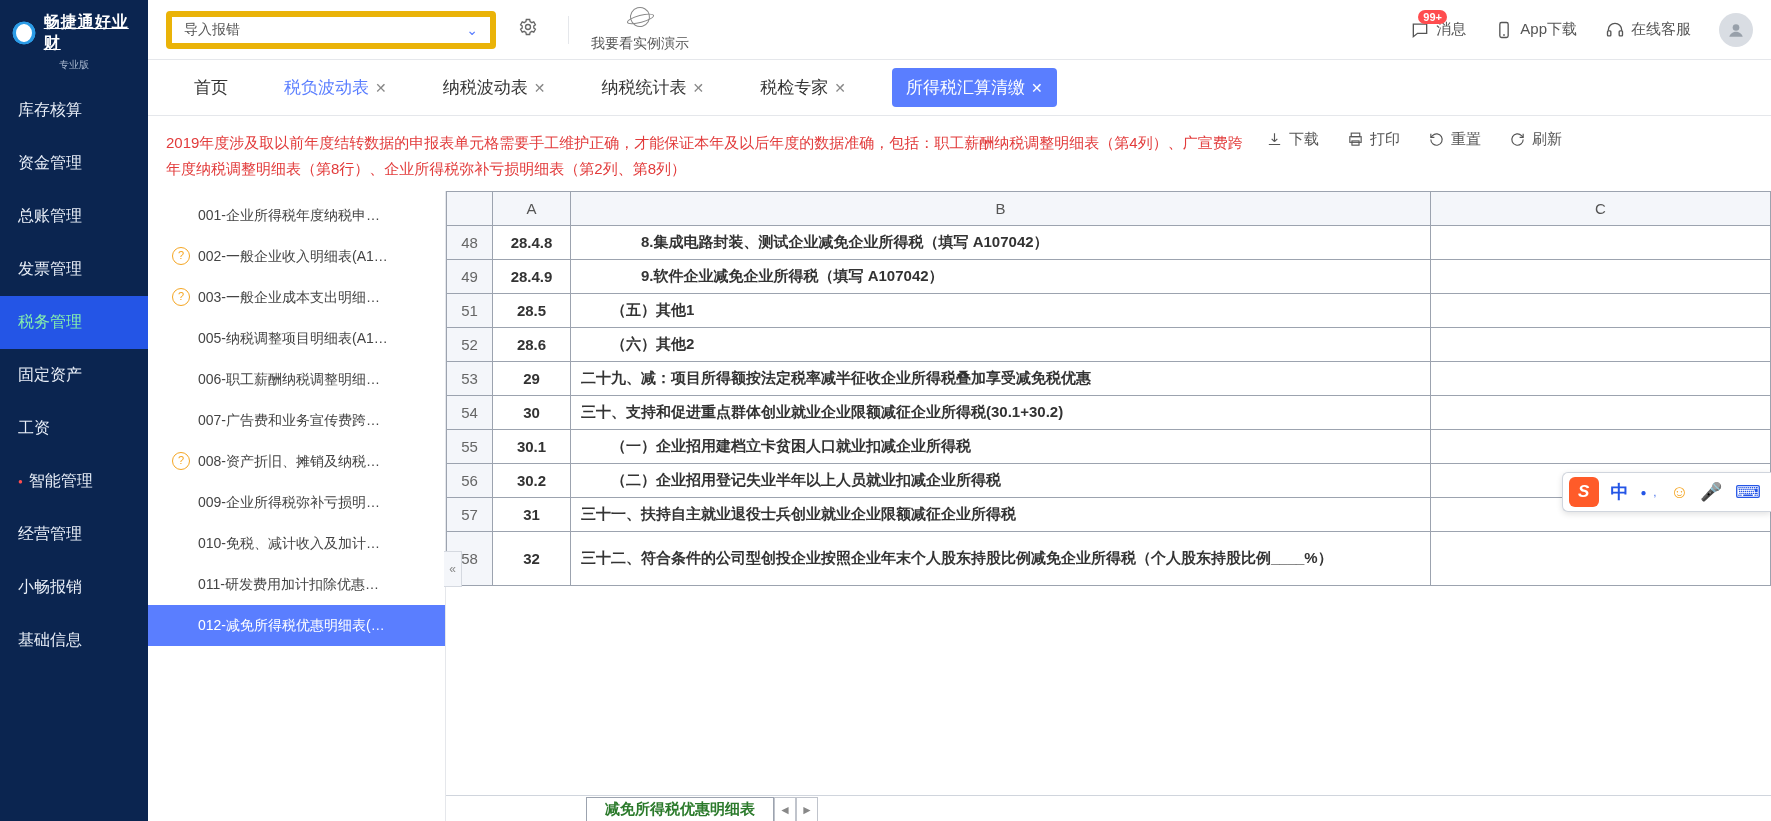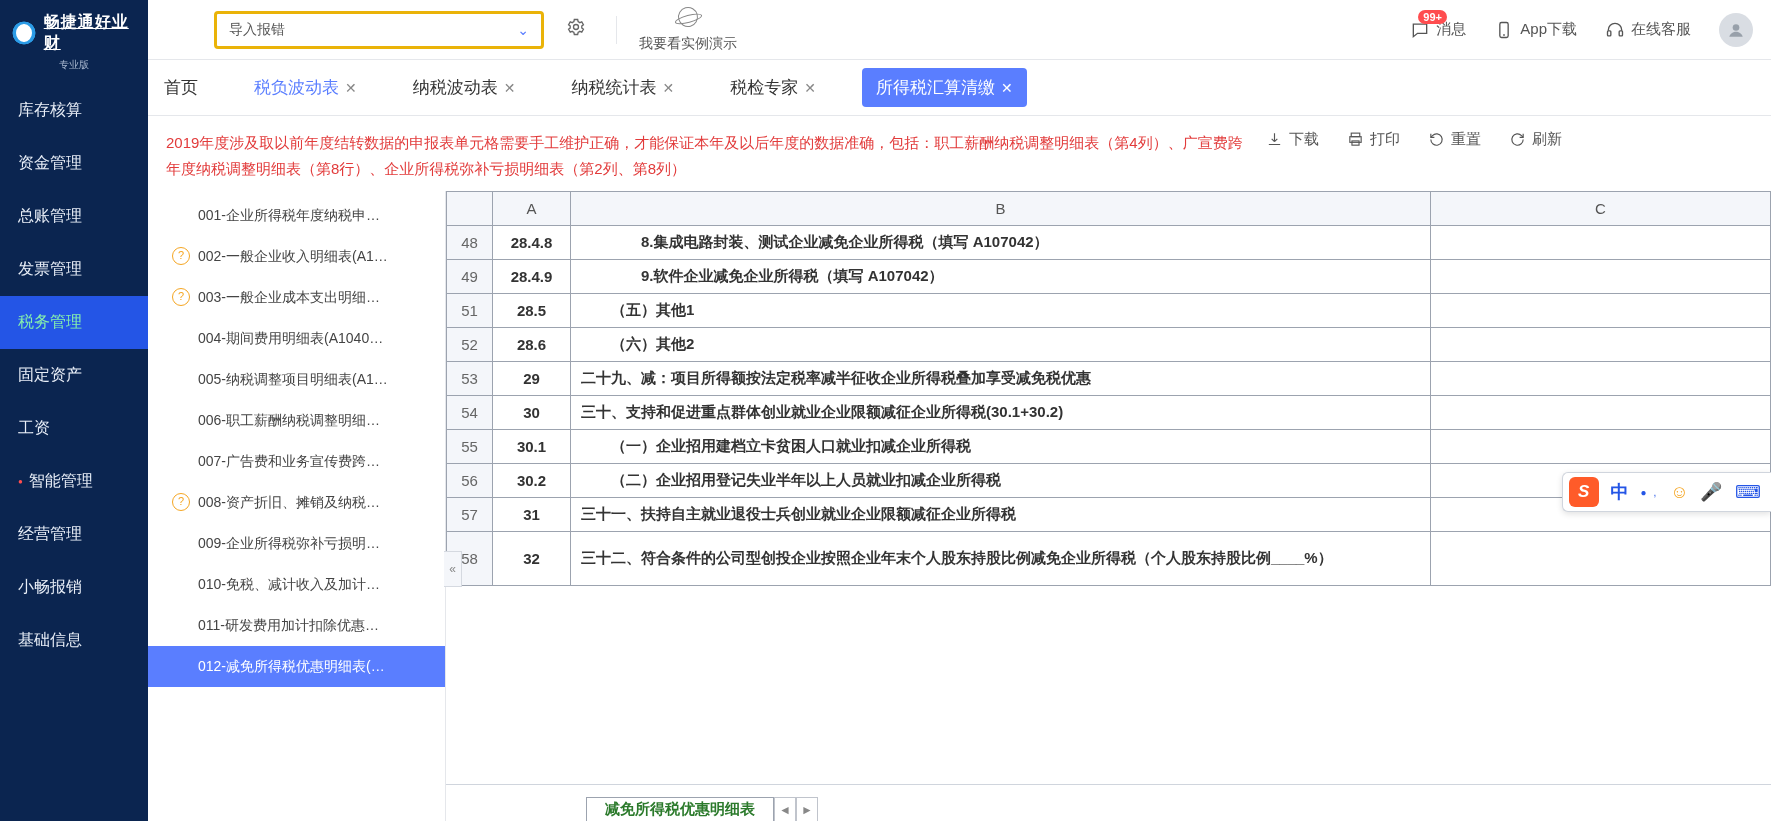--- a/index.html
+++ b/index.html
@@ -16,34 +16,34 @@
 .nav { flex: 1; }
 .nav-item { padding: 16px 18px; font-size: 16px; cursor: pointer; color: #e8eef7; }
 .nav-item.active { background: #2455e6; color: #86efac; }
 .nav-item.dot::before { content: "●"; color: #ff4d4f; font-size: 8px; margin-right: 6px; vertical-align: middle; }
 
 
 .main { flex: 1; display: flex; flex-direction: column; min-width: 0; }
 
 
 .topbar { height: 60px; border-bottom: 1px solid #e5e7eb; display: flex; align-items: center; padding: 0 18px; gap: 14px; }
-.search-box { flex: 0 0 330px; height: 38px; border: 3px solid #eab308; border-radius: 4px; display: flex; align-items: center; padding: 0 12px; color: #555; position: relative; margin-left: 48px; }
+.search-box { flex: 0 0 330px; height: 38px; border: 6px solid #eab308; border-radius: 4px; display: flex; align-items: center; padding: 0 12px; color: #555; position: relative; }
 .chevron { margin-left: auto; color: #5a7eff; font-size: 14px; }
 .gear { width: 36px; text-align: center; color: #666; font-size: 18px; cursor: pointer; }
 .divider { width: 1px; height: 28px; background: #e5e7eb; margin: 0 8px; }
 .demo-link { display: flex; align-items: center; gap: 8px; color: #555; cursor: pointer; flex-direction: column; }
 .planet-icon { width: 20px; height: 20px; border: 1.5px solid #888; border-radius: 50%; position: relative; transform: rotate(-15deg); }
 .planet-icon::after { content: ""; position: absolute; left: -5px; right: -5px; top: 7px; height: 6px; border: 1.5px solid #888; border-radius: 50%; }
 .topbar-right { margin-left: auto; display: flex; align-items: center; gap: 28px; }
 .top-action { display: flex; align-items: center; gap: 6px; color: #555; cursor: pointer; position: relative; font-size: 15px; }
 .badge { position: absolute; top: -10px; left: 8px; background: #ff4d4f; color: #fff; font-size: 11px; padding: 1px 5px; border-radius: 8px; font-weight: 600; }
 .avatar { width: 34px; height: 34px; background: #d9dde3; border-radius: 50%; display: flex; align-items: center; justify-content: center; color: #98a0aa; font-size: 18px; }
 
 
-.tabs { height: 56px; border-bottom: 1px solid #e5e7eb; display: flex; align-items: center; padding: 0 6px; gap: 36px; }
+.tabs { height: 56px; border-bottom: 1px solid #e5e7eb; display: flex; align-items: center; padding: 0 36px; gap: 36px; }
 .tab { font-size: 17px; color: #333; cursor: pointer; display: flex; align-items: center; gap: 6px; padding: 6px 10px; }
 .tab .close { color: #888; font-size: 14px; }
 .tab.link { color: #5a7eff; }
 .tab.active { background: #5a7eff; color: #fff; border-radius: 4px; padding: 8px 14px; }
 .tab.active .close { color: #fff; }
 
 
 .content-head { display: flex; align-items: flex-start; padding: 14px 18px 10px; gap: 20px; }
 .notice { color: #e23b3b; font-size: 15px; line-height: 1.7; flex: 1; max-width: 1080px; }
 .actions { display: flex; gap: 28px; align-items: center; color: #555; font-size: 15px; white-space: nowrap; }
@@ -66,21 +66,21 @@
 .sheet thead th { background: #f4f6fa; font-weight: 400; color: #555; height: 26px; text-align: center; }
 .sheet .rownum { background: #f4f6fa; width: 46px; text-align: center; color: #666; font-weight: 400; height: 34px; }
 .sheet .colA { width: 78px; text-align: center; font-weight: 700; }
 .sheet .colB { padding: 4px 10px; font-weight: 700; }
 .sheet .colC { width: 340px; }
 .sheet .indent1 { padding-left: 40px; }
 .sheet .indent2 { padding-left: 70px; }
 .sheet tbody tr:last-child .rownum { height: 54px; }
 
 
-.sheet-tabs { position: absolute; bottom: 0; left: 446px; right: 0; height: 37px; border-top: 1px solid #d0d5dd; background: #fff; display: flex; align-items: flex-end; }
+.sheet-tabs { position: absolute; bottom: 0; left: 446px; right: 0; height: 26px; border-top: 1px solid #d0d5dd; background: #fff; display: flex; align-items: flex-end; }
 .sheet-tabs-inner { display: flex; align-items: stretch; margin-left: 140px; }
 .sheet-tab { border: 1px solid #9ca3af; border-bottom: none; padding: 2px 18px; background: #fff; color: #2b7a2b; font-weight: 700; font-size: 15px; }
 .sheet-scroll { width: 22px; border: 1px solid #c0c4cc; border-bottom: none; display: flex; align-items: center; justify-content: center; color: #888; font-size: 12px; }
 
 
 .ime { position: absolute; right: 0; top: 472px; height: 40px; background: #fff; border: 1px solid #d0d5dd; border-right: none; border-radius: 6px 0 0 6px; display: flex; align-items: center; gap: 12px; padding: 0 10px 0 6px; box-shadow: 0 2px 6px rgba(0,0,0,.12); }
 .ime-logo { width: 30px; height: 30px; background: #ff5b29; border-radius: 6px; color: #fff; display: flex; align-items: center; justify-content: center; font-weight: 800; font-size: 17px; font-style: italic; }
 .ime span { font-size: 18px; }
 .ime .zh { color: #2455e6; font-weight: 600; }
 .ime .dot2 { color: #2455e6; font-size: 10px; letter-spacing: 2px; }
@@ -226,21 +226,20 @@
           <span>刷新</span>
         </div>
       </div>
     </div>
 
     <div class="content-body">
       <div class="form-list" id="form-list">
           <div class="form-item">001-企业所得税年度纳税申…</div>
           <div class="form-item warn">002-一般企业收入明细表(A1…</div>
           <div class="form-item warn">003-一般企业成本支出明细…</div>
-          <div class="form-item">004-期间费用明细表(A1040…</div>
           <div class="form-item">005-纳税调整项目明细表(A1…</div>
           <div class="form-item">006-职工薪酬纳税调整明细…</div>
           <div class="form-item">007-广告费和业务宣传费跨…</div>
           <div class="form-item warn">008-资产折旧、摊销及纳税…</div>
           <div class="form-item">009-企业所得税弥补亏损明…</div>
           <div class="form-item">010-免税、减计收入及加计…</div>
           <div class="form-item">011-研发费用加计扣除优惠…</div>
           <div class="form-item selected">012-减免所得税优惠明细表(…</div>
         </div>
       <div class="collapse-handle">«</div>

